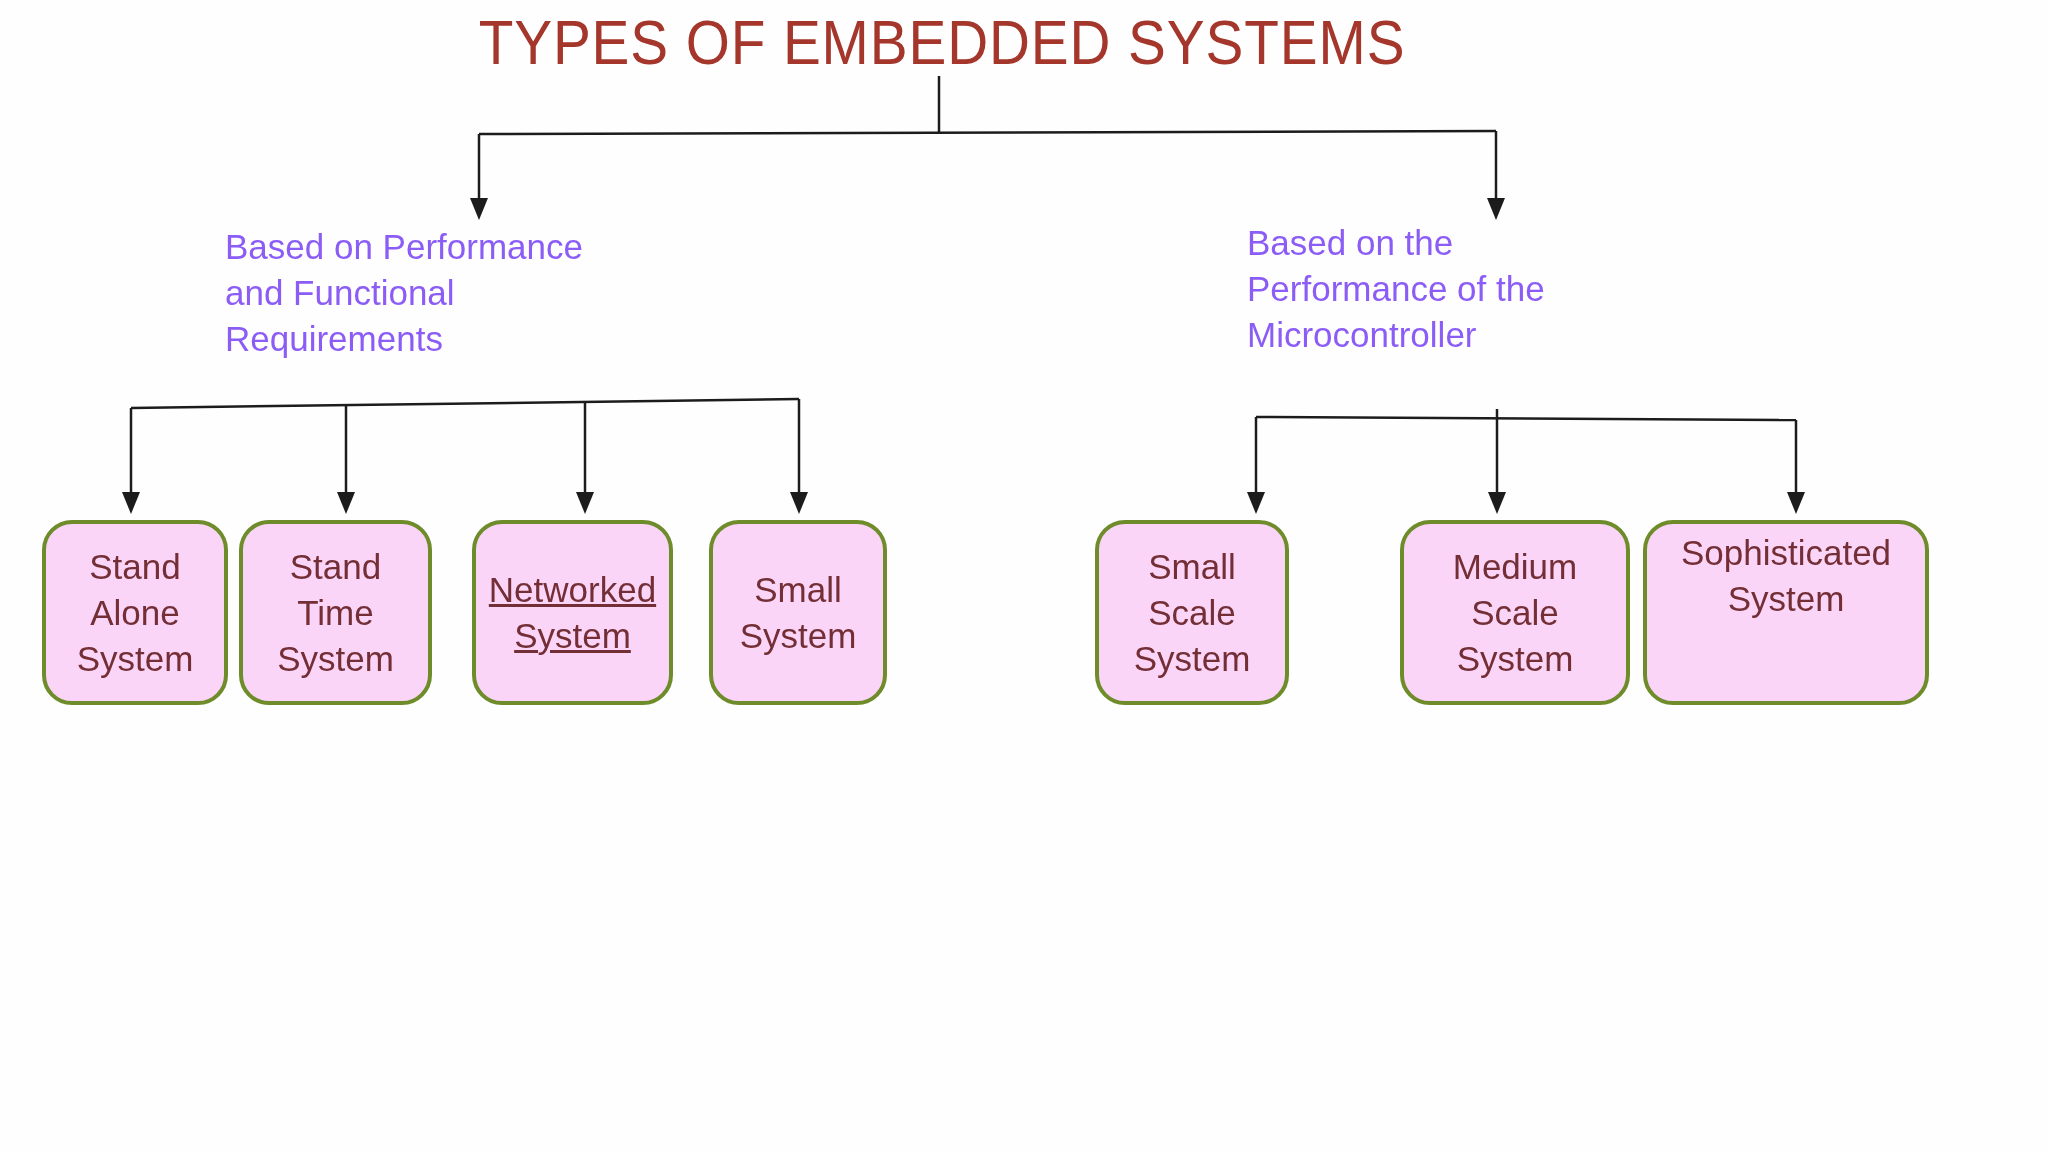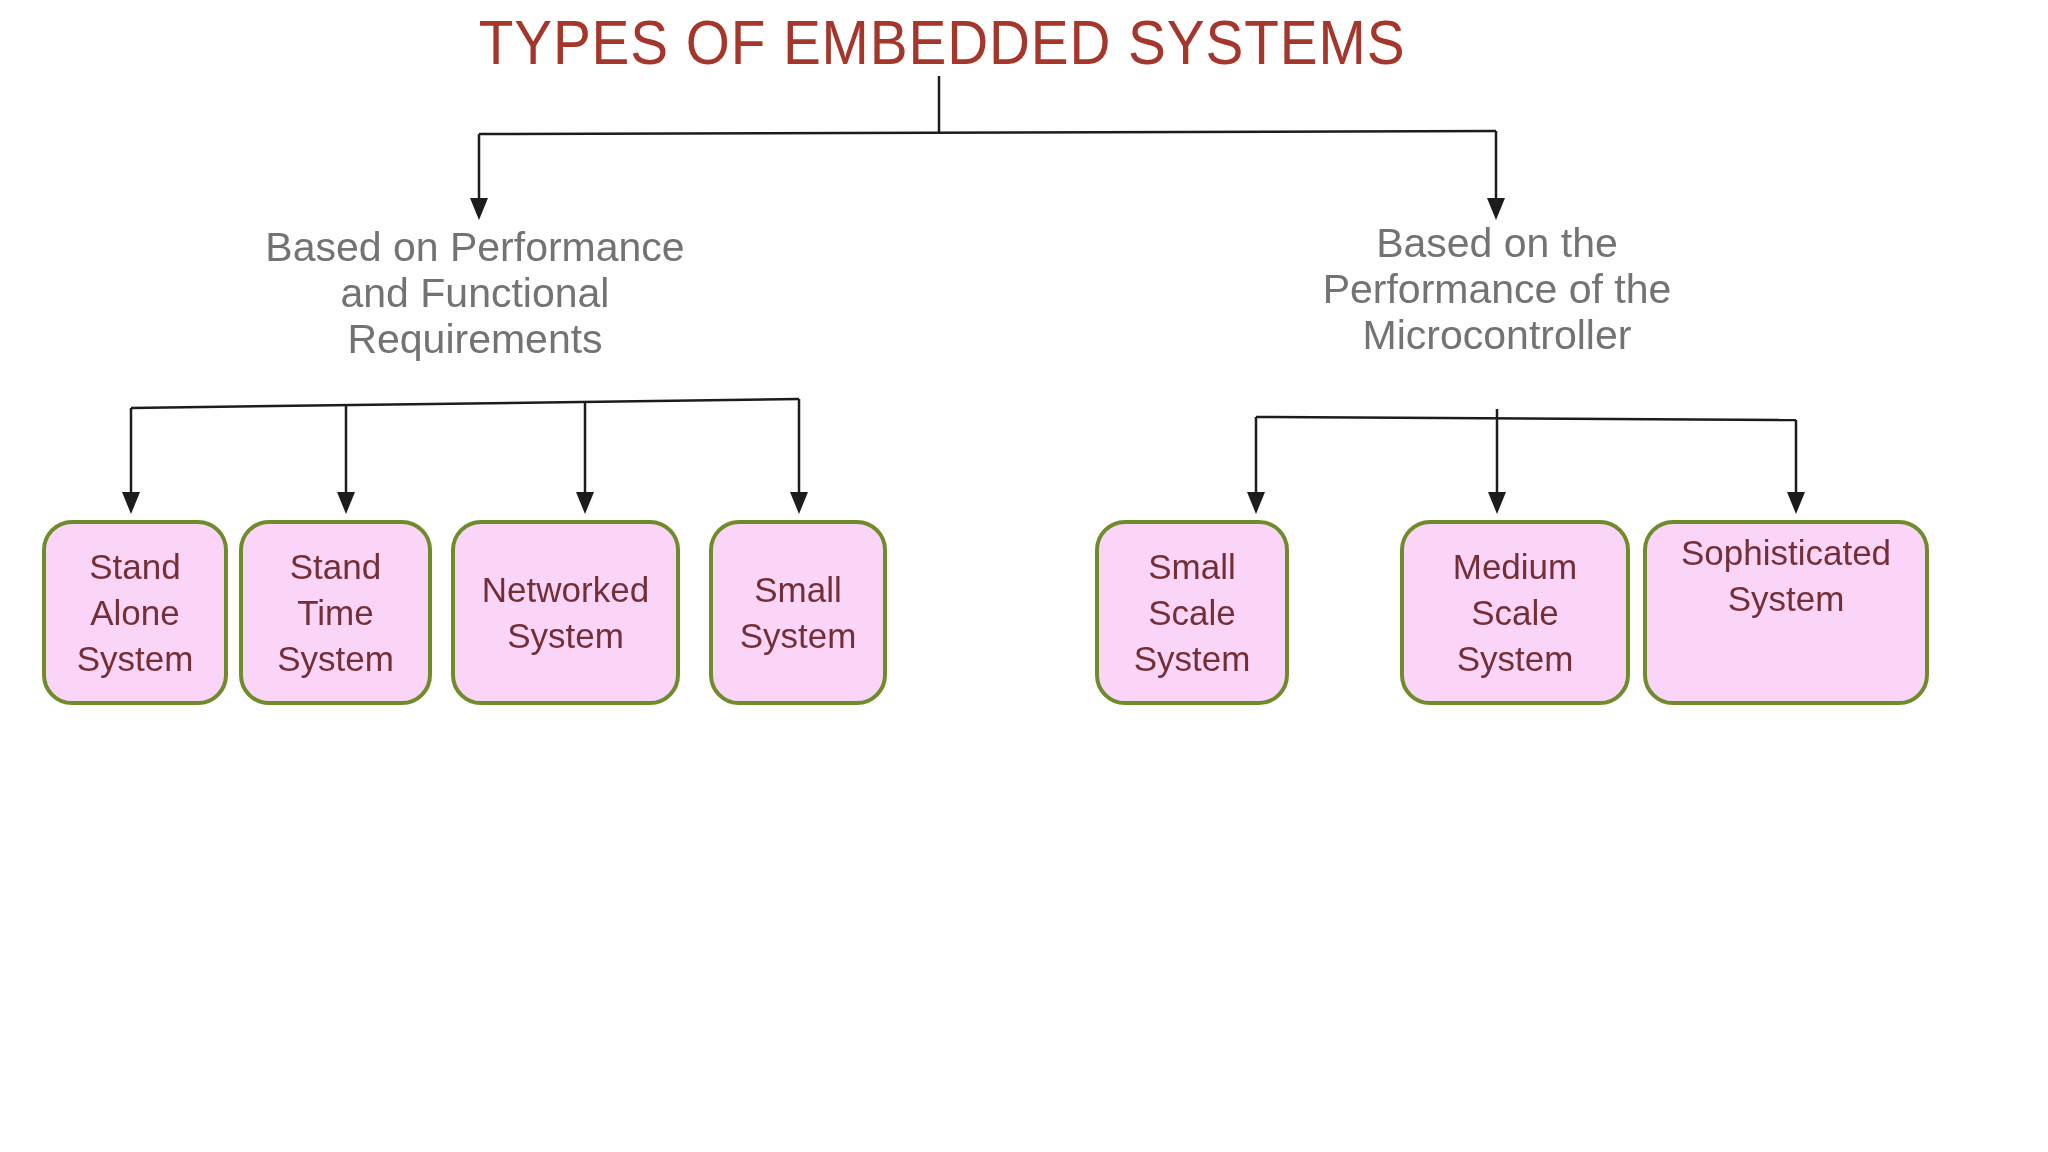--- a/index.html
+++ b/index.html
@@ -33,24 +33,24 @@
     font-weight: normal;
     letter-spacing: 1px;
     color: #A5362B;
     transform: scaleX(0.9);
     transform-origin: 50% 50%;
     white-space: nowrap;
   }
   .branch-label {
     position: absolute;
     width: 500px;
-    text-align: center;
-    font-size: 41px;
+    text-align: left;
+    font-size: 35px;
     line-height: 46px;
-    color: #737373;
+    color: #8b5cf6;
   }
   .branch-label span { display: block; }
   .branch-label.left  { left: 225px;  top: 224px; }
   .branch-label.right { left: 1247px; top: 220px; }
   .node {
     position: absolute;
     top: 520px;
     height: 185px;
     box-sizing: border-box;
     background: #FBD5F8;
@@ -61,21 +61,21 @@
     align-items: center;
     justify-content: center;
     text-align: center;
     font-size: 35px;
     line-height: 46px;
     color: #732F35;
   }
   .node span { display: block; }
   .node.stand-alone   { left: 42px;   width: 186px; text-align: center; }
   .node.real-time     { left: 239px;  width: 193px; }
-  .node.networked     { left: 451px;  width: 229px; }
+  .node.networked     { left: 472px;  width: 201px; text-decoration: underline; }
   .node.mobile        { left: 709px;  width: 178px; }
   .node.small-scale   { left: 1095px; width: 194px; }
   .node.medium-scale  { left: 1400px; width: 230px; }
   .node.sophisticated { left: 1643px; width: 286px; justify-content: flex-start; padding-top: 6px; }
 </style>
 </head>
 <body>
 
 <div class="canvas">
 

